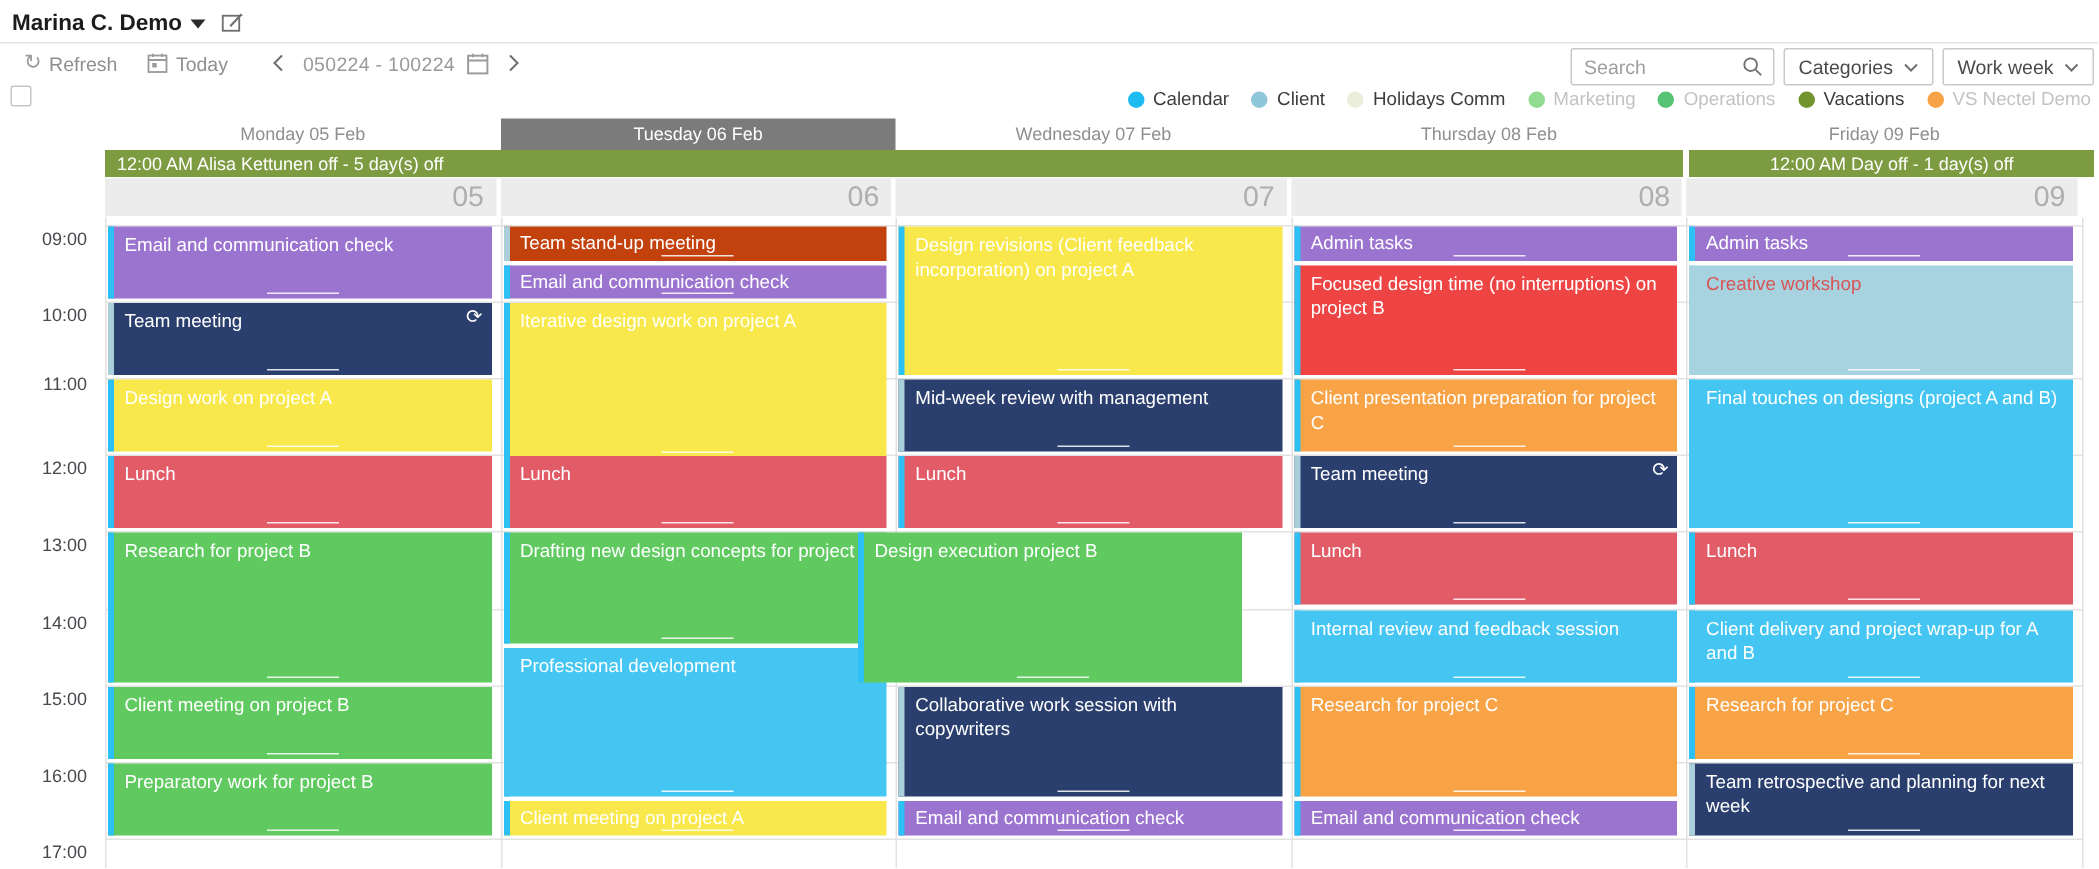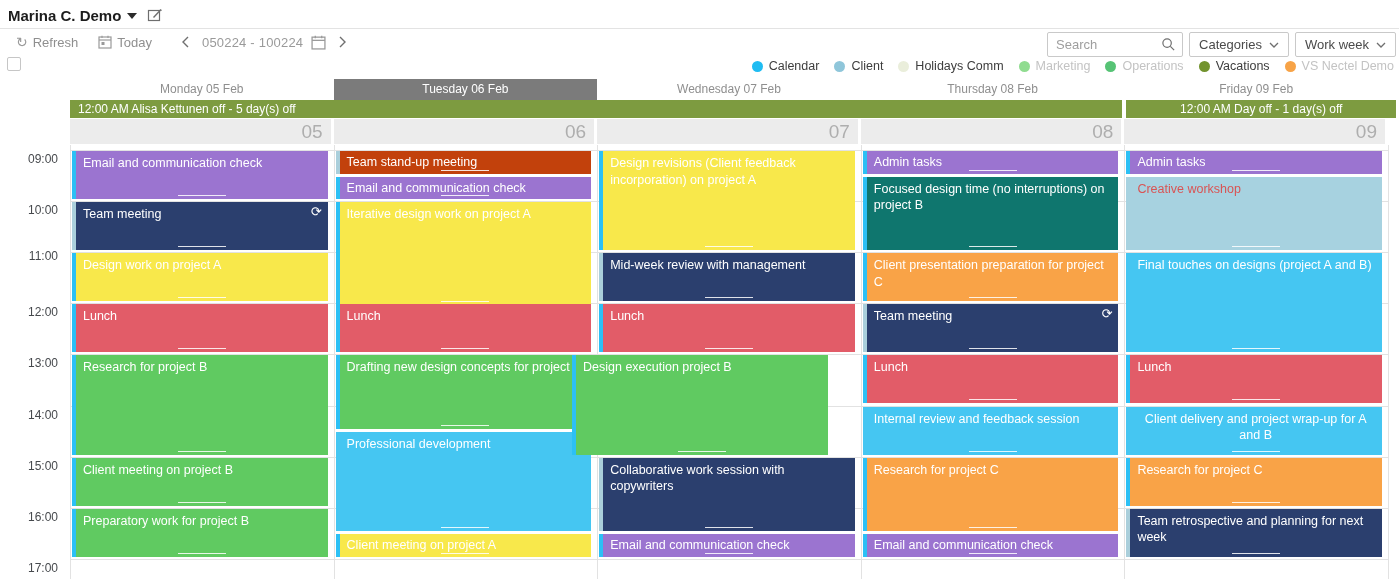--- a/index.html
+++ b/index.html
@@ -233,29 +233,29 @@
       <div class="event" style="left: 335.6px; width: 255.6px; top: 210.4px; height: 73.65px; background: rgb(96, 202, 97); border-left-color: rgb(44, 192, 245);"><span>Drafting new design concepts for project B</span><span class="resize"></span></div>
       <div class="event" style="left: 335.6px; width: 255.6px; top: 287.05px; height: 99.2px; background: rgb(69, 198, 242); border-left-color: rgb(69, 198, 242);"><span>Professional development</span><span class="resize"></span></div>
       <div class="event" style="left: 335.6px; width: 255.6px; top: 389.25px; height: 22.55px; background: rgb(248, 232, 75); border-left-color: rgb(44, 192, 245); padding-top: 3px;"><span>Client meeting on project A</span><span class="resize"></span></div>
       <div class="event" style="left: 599.2px; width: 255.6px; top: 6px; height: 99.2px; background: rgb(248, 232, 75); border-left-color: rgb(44, 192, 245);"><span>Design revisions (Client feedback incorporation) on project A</span><span class="resize"></span></div>
       <div class="event" style="left: 599.2px; width: 255.6px; top: 108.2px; height: 48.1px; background: rgb(43, 63, 110); border-left-color: rgb(170, 207, 219);"><span>Mid-week review with management</span><span class="resize"></span></div>
       <div class="event" style="left: 599.2px; width: 255.6px; top: 159.3px; height: 48.1px; background: rgb(226, 92, 104); border-left-color: rgb(44, 192, 245);"><span>Lunch</span><span class="resize"></span></div>
       <div class="event" style="left: 572px; width: 255.6px; top: 210.4px; height: 99.2px; background: rgb(96, 202, 97); border-left-color: rgb(44, 192, 245);"><span>Design execution project B</span><span class="resize"></span></div>
       <div class="event" style="left: 599.2px; width: 255.6px; top: 312.6px; height: 73.65px; background: rgb(43, 63, 110); border-left-color: rgb(170, 207, 219);"><span>Collaborative work session with copywriters</span><span class="resize"></span></div>
       <div class="event" style="left: 599.2px; width: 255.6px; top: 389.25px; height: 22.55px; background: rgb(155, 116, 208); border-left-color: rgb(44, 192, 245); padding-top: 3px;"><span>Email and communication check</span><span class="resize"></span></div>
       <div class="event" style="left: 862.8px; width: 255.6px; top: 6px; height: 22.55px; background: rgb(155, 116, 208); border-left-color: rgb(44, 192, 245); padding-top: 3px;"><span>Admin tasks</span><span class="resize"></span></div>
-      <div class="event" style="left: 862.8px; width: 255.6px; top: 31.55px; height: 73.65px; background: #0f766e; border-left-color: rgb(44, 192, 245);"><span>Focused design time (no interruptions) on project B</span><span class="resize"></span></div>
+      <div class="event" style="left: 862.8px; width: 255.6px; top: 31.55px; height: 73.65px; background: #ef4444; border-left-color: rgb(44, 192, 245);"><span>Focused design time (no interruptions) on project B</span><span class="resize"></span></div>
       <div class="event" style="left: 862.8px; width: 255.6px; top: 108.2px; height: 48.1px; background: rgb(249, 163, 71); border-left-color: rgb(44, 192, 245);"><span>Client presentation preparation for project C</span><span class="resize"></span></div>
       <div class="event" style="left: 862.8px; width: 255.6px; top: 159.3px; height: 48.1px; background: rgb(43, 63, 110); border-left-color: rgb(170, 207, 219);"><span>Team meeting</span><span class="recur">⟳</span><span class="resize"></span></div>
       <div class="event" style="left: 862.8px; width: 255.6px; top: 210.4px; height: 48.1px; background: rgb(226, 92, 104); border-left-color: rgb(44, 192, 245);"><span>Lunch</span><span class="resize"></span></div>
       <div class="event" style="left: 862.8px; width: 255.6px; top: 261.5px; height: 48.1px; background: rgb(69, 198, 242); border-left-color: rgb(69, 198, 242);"><span>Internal review and feedback session</span><span class="resize"></span></div>
       <div class="event" style="left: 862.8px; width: 255.6px; top: 312.6px; height: 73.65px; background: rgb(249, 163, 71); border-left-color: rgb(44, 192, 245);"><span>Research for project C</span><span class="resize"></span></div>
       <div class="event" style="left: 862.8px; width: 255.6px; top: 389.25px; height: 22.55px; background: rgb(155, 116, 208); border-left-color: rgb(44, 192, 245); padding-top: 3px;"><span>Email and communication check</span><span class="resize"></span></div>
       <div class="event" style="left: 1126.4px; width: 255.6px; top: 6px; height: 22.55px; background: rgb(155, 116, 208); border-left-color: rgb(44, 192, 245); padding-top: 3px;"><span>Admin tasks</span><span class="resize"></span></div>
       <div class="event" style="left: 1126.4px; width: 255.6px; top: 31.55px; height: 73.65px; background: rgb(167, 210, 224); border-left-color: rgb(167, 210, 224); color: rgb(217, 84, 84);"><span>Creative workshop</span><span class="resize"></span></div>
       <div class="event" style="left: 1126.4px; width: 255.6px; top: 108.2px; height: 99.2px; background: rgb(69, 198, 242); border-left-color: rgb(69, 198, 242);"><span>Final touches on designs (project A and B)</span><span class="resize"></span></div>
       <div class="event" style="left: 1126.4px; width: 255.6px; top: 210.4px; height: 48.1px; background: rgb(226, 92, 104); border-left-color: rgb(44, 192, 245);"><span>Lunch</span><span class="resize"></span></div>
-      <div class="event" style="left: 1126.4px; width: 255.6px; top: 261.5px; height: 48.1px; background: rgb(69, 198, 242); border-left-color: rgb(69, 198, 242); text-align: center;"><span>Client delivery and project wrap-up for A and B</span><span class="resize"></span></div>
+      <div class="event" style="left: 1126.4px; width: 255.6px; top: 261.5px; height: 48.1px; background: rgb(69, 198, 242); border-left-color: rgb(69, 198, 242);"><span>Client delivery and project wrap-up for A and B</span><span class="resize"></span></div>
       <div class="event" style="left: 1126.4px; width: 255.6px; top: 312.6px; height: 48.1px; background: rgb(249, 163, 71); border-left-color: rgb(44, 192, 245);"><span>Research for project C</span><span class="resize"></span></div>
       <div class="event" style="left: 1126.4px; width: 255.6px; top: 363.7px; height: 48.1px; background: rgb(43, 63, 110); border-left-color: rgb(170, 207, 219);"><span>Team retrospective and planning for next week</span><span class="resize"></span></div>
     </div>
 
 </div>
 
 </body></html>

